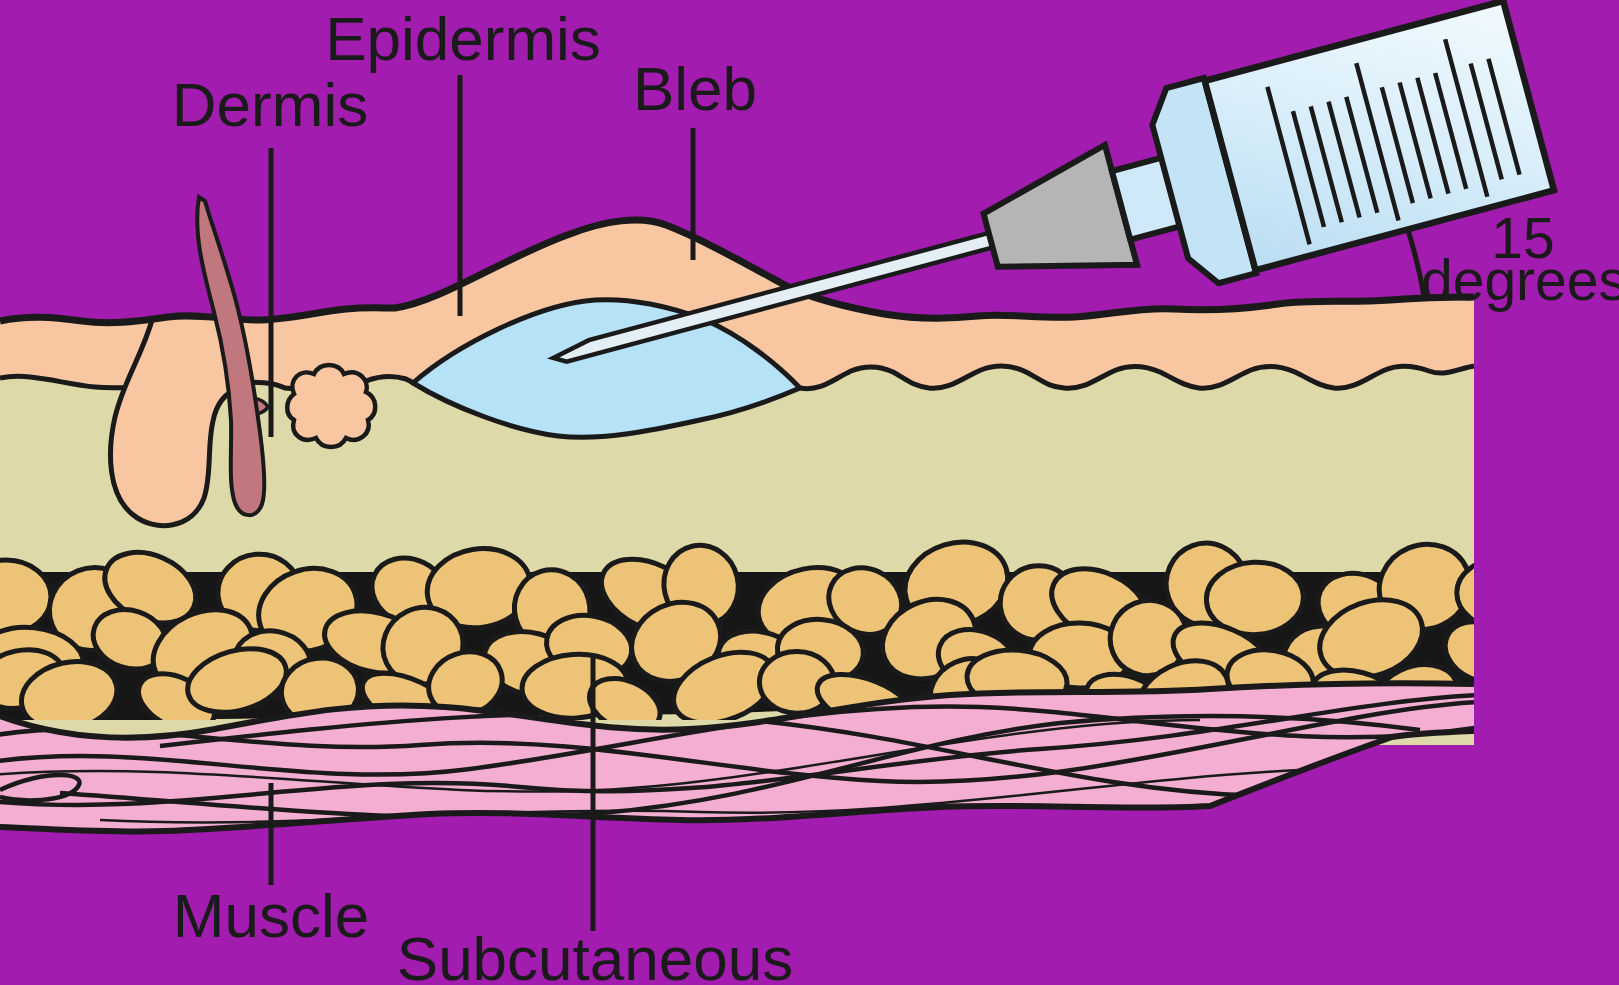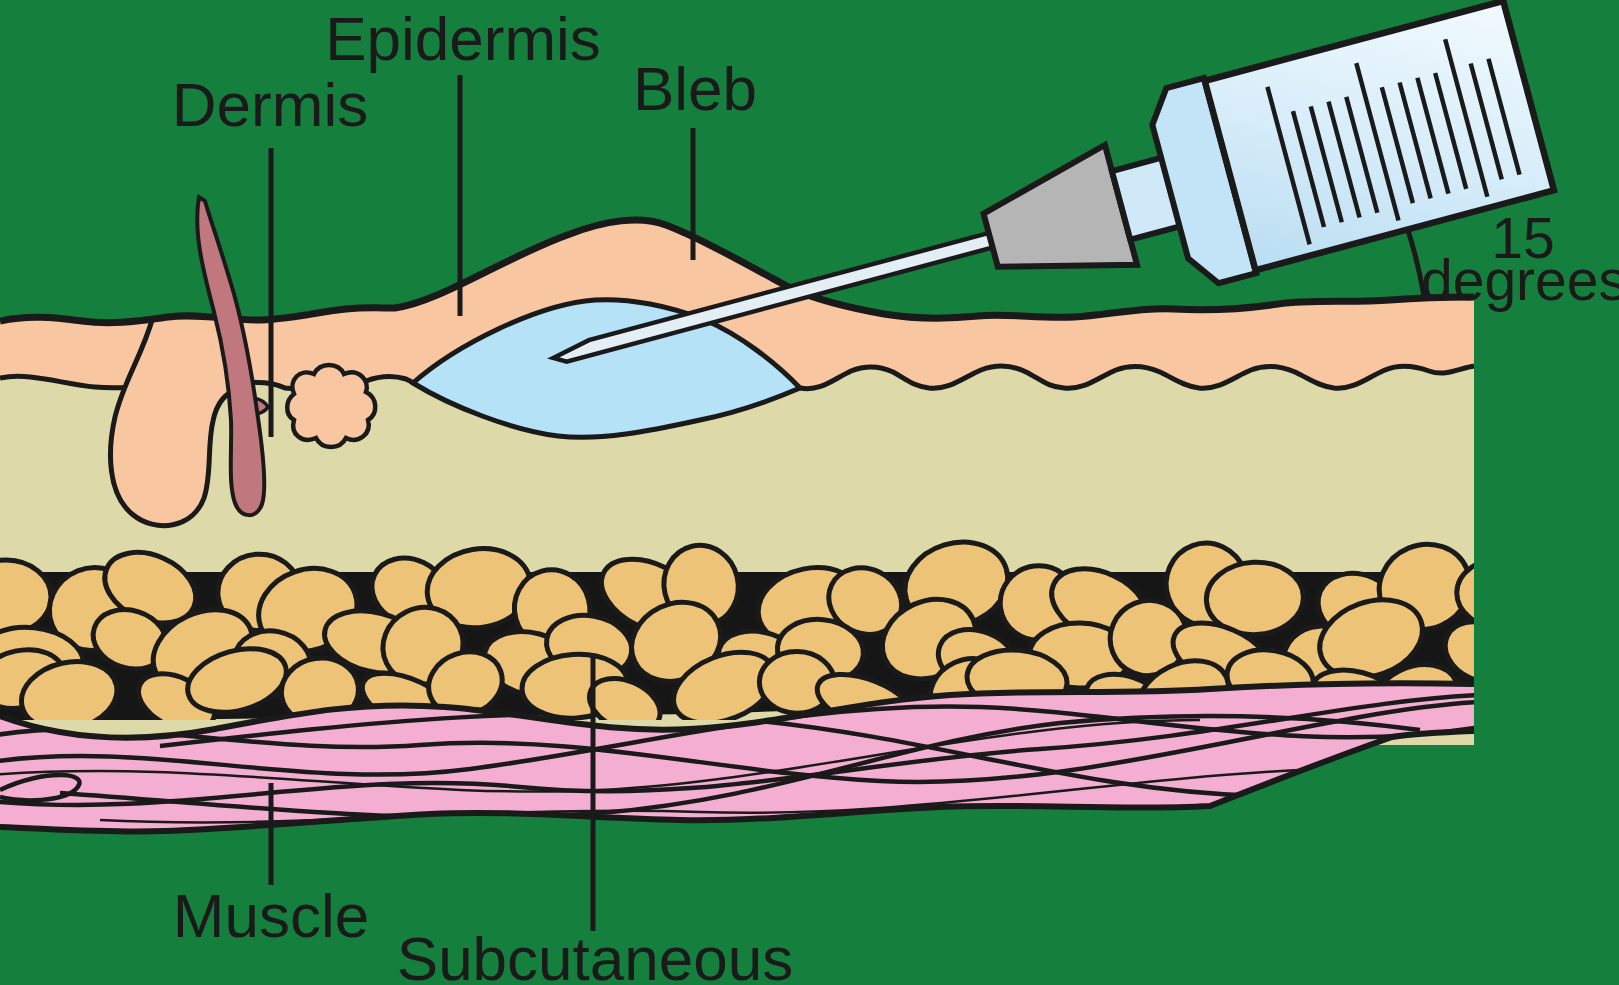--- a/index.html
+++ b/index.html
@@ -1,16 +1,16 @@
 <!DOCTYPE html>
 <html><head>
 <meta charset="utf-8">
 <style>
   html,body{margin:0;padding:0;background:#fff;}
-  .stage{position:relative;width:1619px;height:985px;background:#15803d;overflow:hidden;}
+  .stage{position:relative;width:1619px;height:985px;background:#a21caf;overflow:hidden;}
   svg{display:block;}
   .lbl{font-family:"Liberation Sans",sans-serif;font-size:62px;fill:#1a1a1a;}
   .lbl-sm{font-family:"Liberation Sans",sans-serif;font-size:57px;fill:#1a1a1a;}
   .ln{stroke:#1a1a1a;fill:none;}
 </style>
 </head>
 <body>
 
 <div class="stage">
 <svg width="1619" height="985" viewBox="0 0 1619 985">

